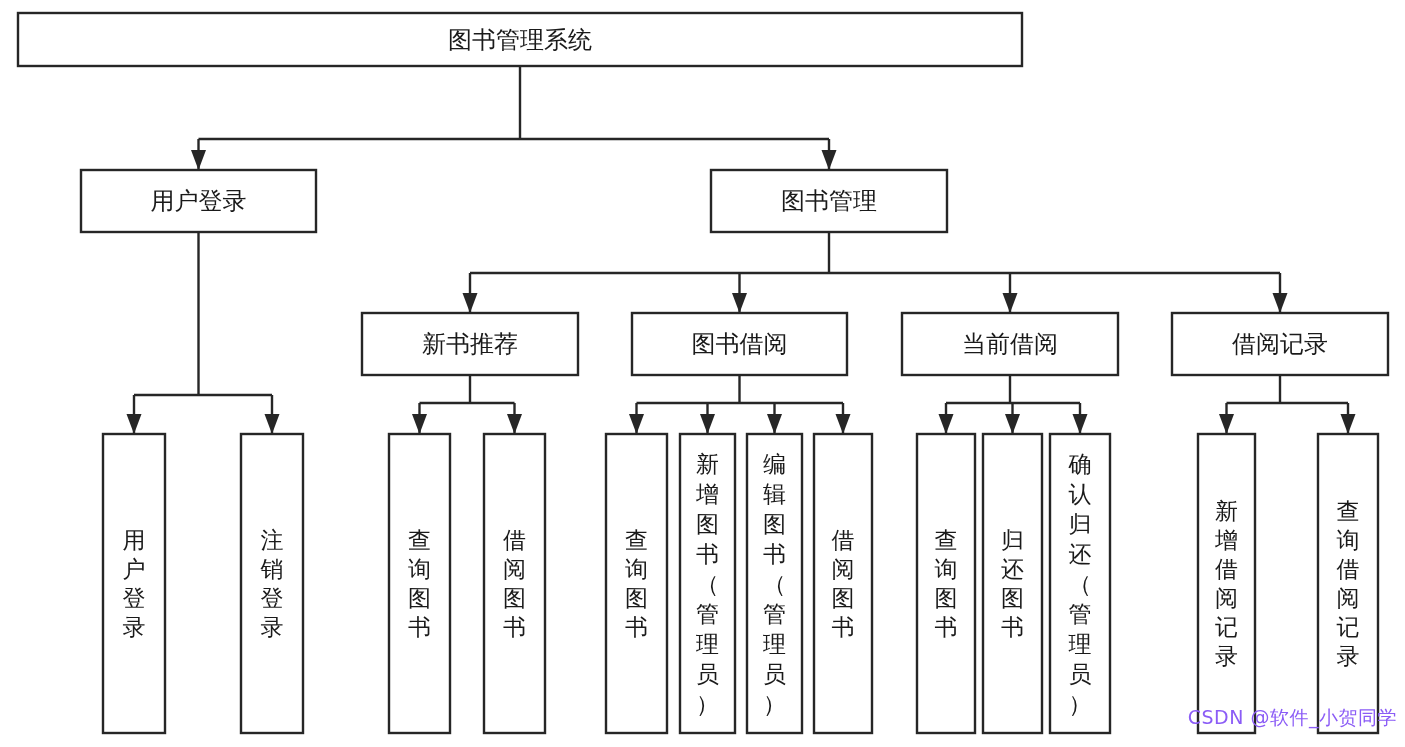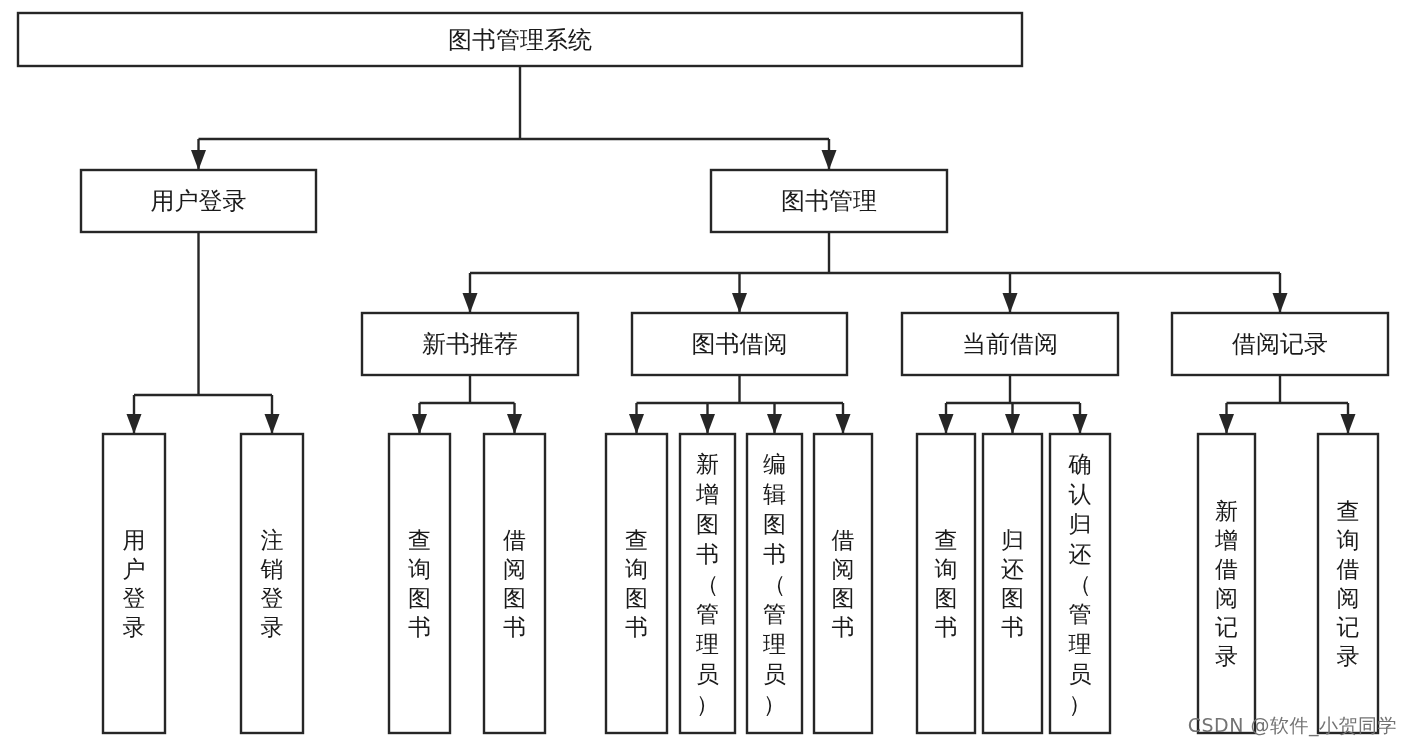--- a/index.html
+++ b/index.html
@@ -51,24 +51,24 @@
   }
   .node-label-v {
     fill: #1a1a1a;
     font-family: "DejaVu Sans", "Liberation Sans", sans-serif;
     font-size: 23px;
     text-anchor: middle;
   }
   .watermark-text {
     position: absolute;
     right: 8px;
-    bottom: 8px;
+    bottom: 16px;
     font-family: "DejaVu Sans", "Liberation Sans", sans-serif;
     font-size: 19px;
-    color: #737373;
+    color: #8b5cf6;
     white-space: nowrap;
     letter-spacing: 0.5px;
   }
 </style>
 </head>
 <body>
 
 <div id="diagram-root">
 
   <svg id="tree-svg" viewBox="0 0 1405 747">

